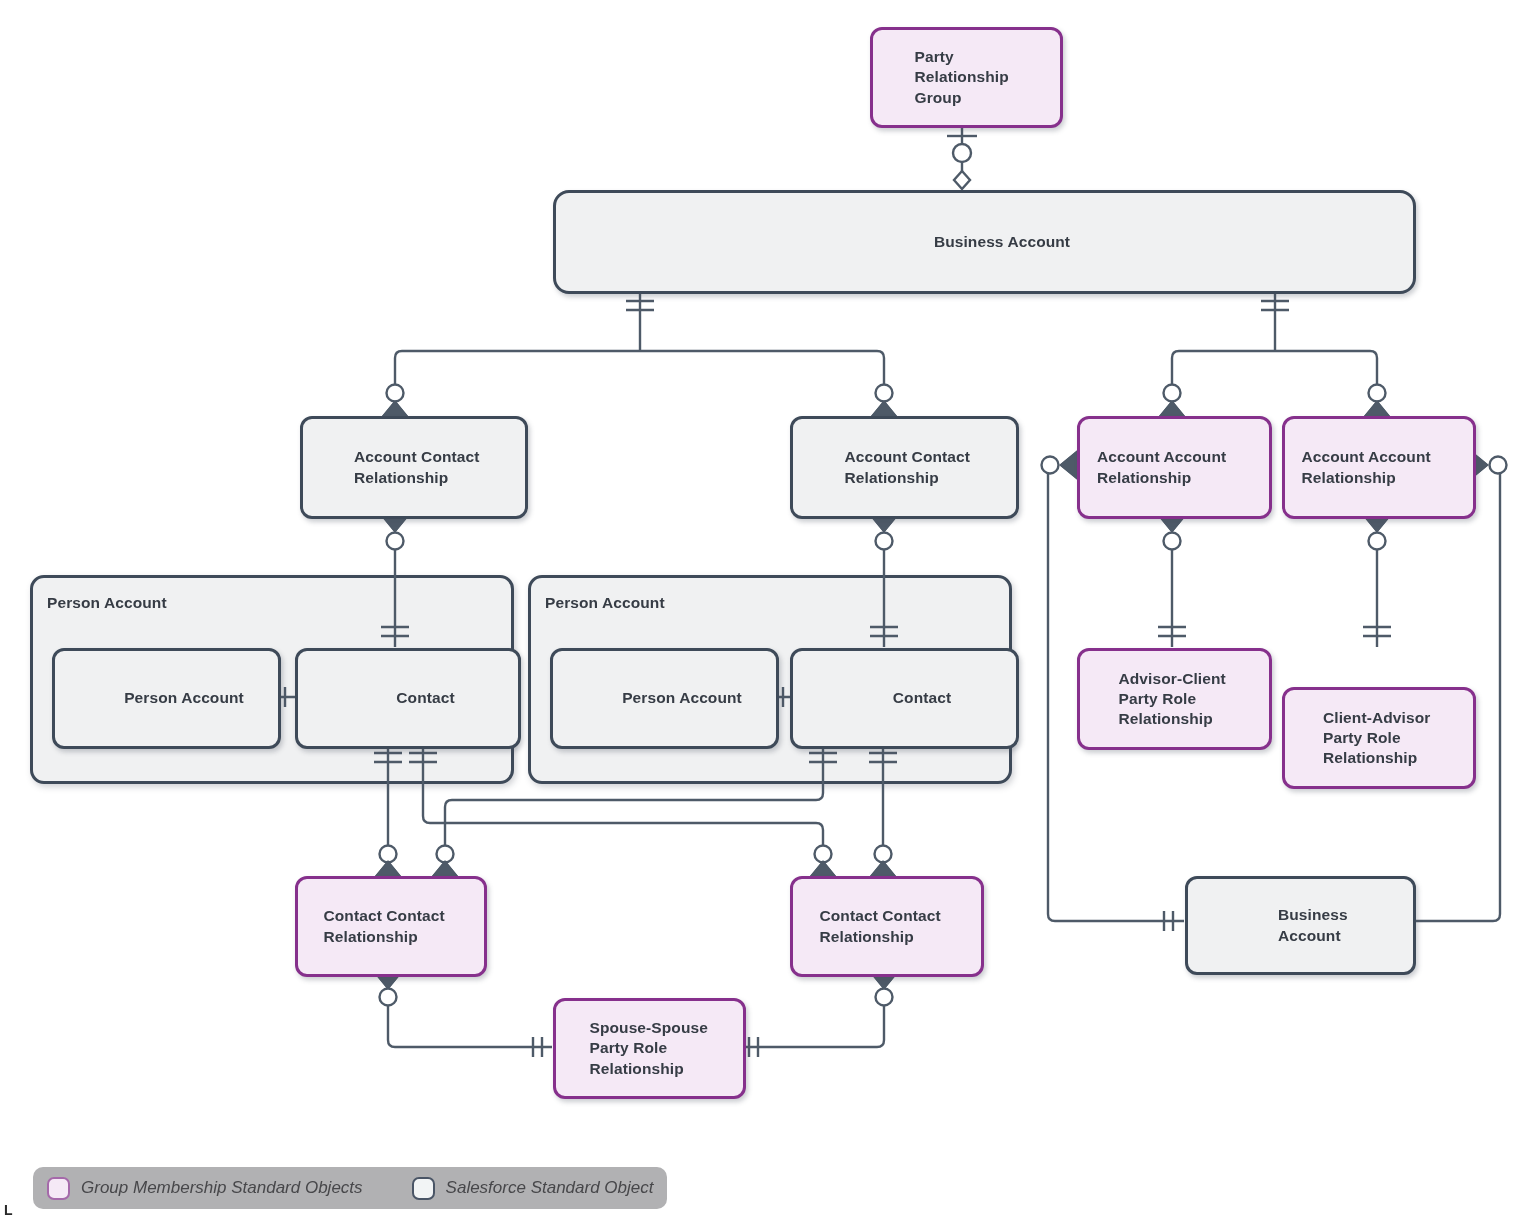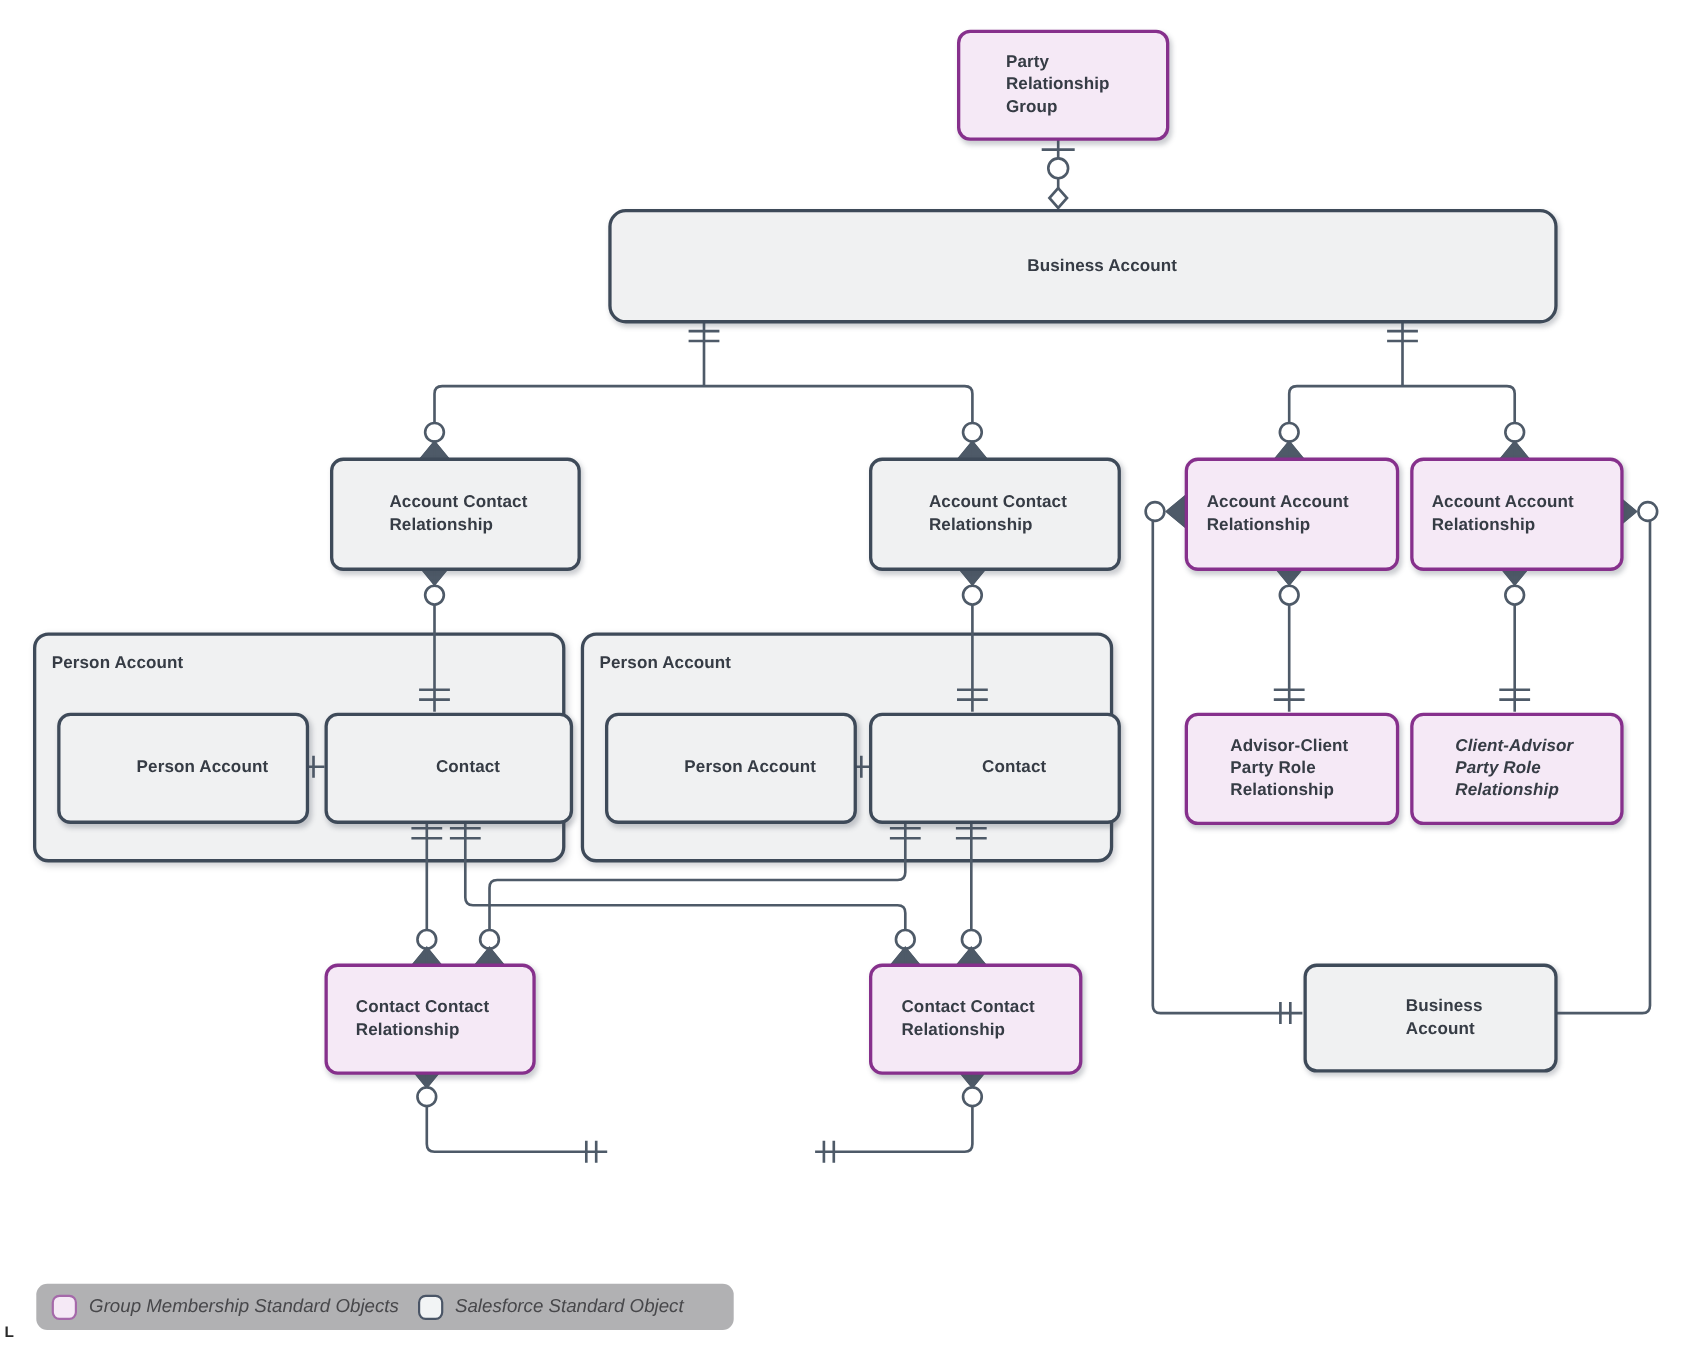--- a/index.html
+++ b/index.html
@@ -18,21 +18,21 @@
   .purple{background:#f5e9f6;border:3px solid #86308c;}
   .container-box{
     position:absolute;z-index:1;background:#f0f1f2;border:3px solid #3e4a59;border-radius:14px;
     box-shadow:2px 3px 6px rgba(70,75,90,.25);
   }
   .container-label{
     position:absolute;left:14px;top:16px;font-weight:700;color:#363c45;font-size:15.5px;letter-spacing:.1px;
   }
   .legend{
     position:absolute;left:33px;top:1167px;width:634px;height:42px;z-index:3;
-    background:#b1b1b3;border-radius:10px;display:flex;align-items:center;padding:0 0 0 14px;box-sizing:border-box;
+    background:#b1b1b3;border-radius:10px;display:flex;align-items:center;padding:0 0 0 14px;box-sizing:border-box;gap:32px;
   }
   .legend-item{display:flex;align-items:center;}
   .swatch{width:23px;height:23px;border-radius:7px;box-sizing:border-box;flex:0 0 auto;}
   .swatch.purple-sw{background:#f5e9f6;border:2.5px solid #a569aa;}
   .swatch.gray-sw{background:#f2f4f5;border:2.5px solid #4a5566;}
   .legend-label{font-style:italic;font-size:17px;color:#47474a;margin-left:11px;white-space:nowrap;}
   .legend-item + .legend-item{margin-left:17px;}
   .stray{position:absolute;left:4px;top:1202px;z-index:3;font-size:14px;font-weight:700;color:#2a2a2a;}
 </style>
 </head>
@@ -210,36 +210,39 @@
   </div>
 
   <div class="node gray" style="left:790px;top:648px;width:188px;height:95px;">
     <span>Contact</span>
   </div>
 
   <div class="node purple" style="left:1077px;top:648px;width:189px;height:96px;">
     <span style="max-width:112px;">Advisor-Client Party Role Relationship</span>
   </div>
 
-  <div class="node purple" style="left:1282px;top:648px;width:188px;height:96px;font-style:italic;">
+  <div class="node purple" style="left:1282px;top:687px;width:188px;height:96px;">
     <span style="max-width:112px;">Client-Advisor Party Role Relationship</span>
   </div>
 
   <div class="node purple" style="left:295px;top:876px;width:186px;height:95px;">
     <span style="max-width:135px;">Contact Contact Relationship</span>
   </div>
 
   <div class="node purple" style="left:790px;top:876px;width:188px;height:95px;">
     <span style="max-width:135px;">Contact Contact Relationship</span>
   </div>
 
   <div class="node gray" style="left:1185px;top:876px;width:190px;height:93px;">
     <span style="max-width:80px;">Business Account</span>
   </div>
 
+  <div class="node purple" style="left:553px;top:998px;width:187px;height:95px;">
+    <span style="max-width:120px;">Spouse-Spouse Party Role Relationship</span>
+  </div>
 
   <div class="legend">
     <div class="legend-item">
       <div class="swatch purple-sw"></div>
       <div class="legend-label">Group Membership Standard Objects</div>
     </div>
     <div class="legend-item">
       <div class="swatch gray-sw"></div>
       <div class="legend-label">Salesforce Standard Object</div>
     </div>

